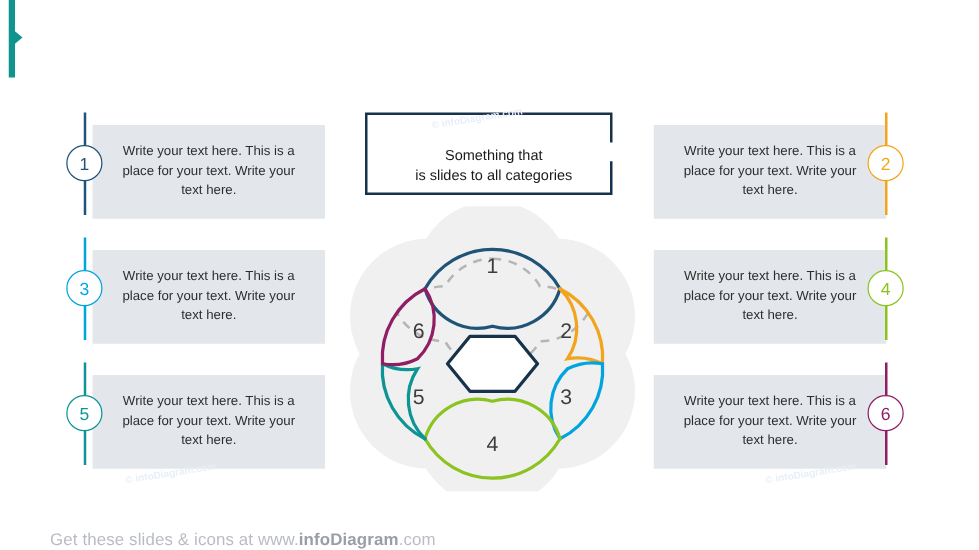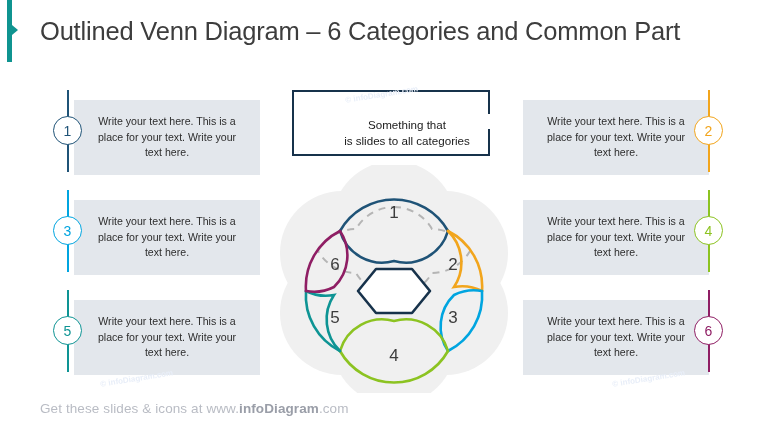--- a/index.html
+++ b/index.html
@@ -107,38 +107,38 @@
   .common-title {
     position: absolute;
     left: 0; top: 6px; width: 100%;
     text-align: center;
     font-size: 12.6px;
     font-weight: bold;
     color: #1a1a1a;
   }
   .common-sub {
     position: absolute;
-    left: 16px; top: 25px; width: 100%;
+    left: 4px; top: 25px; width: 100%;
     text-align: center;
     font-size: 11.6px;
     line-height: 16px;
     color: #1a1a1a;
   }
 
   
   .venn {
     position: absolute;
     left: 276px; top: 165px;
     width: 236px; height: 228px;
   }
 
   
   .footer {
     position: absolute;
-    left: 40px; top: 401px;
+    left: 40px; top: 424px;
     font-size: 13.5px;
     color: #b9bcc4;
     letter-spacing: 0.1px;
   }
   .footer b { color: #9a9ea8; font-weight: bold; }
 
   
   .wm {
     position: absolute;
     font-size: 8px;
@@ -153,21 +153,20 @@
   .wm3 { left: 345px; top: 90px; }
 </style>
 </head>
 <body>
 
 <div id="slide">
 
   <div class="accent-bar" style="background: rgb(15, 148, 144);"></div>
   <div class="accent-notch" style="border-left-color: rgb(15, 148, 144);"></div>
 
-  <div class="title">Outlined Venn Diagram – 6 Categories and Common Part</div>
 
   <div class="row left" style="left:0px; top:100px;">
     <div class="row-box">
       <div class="row-text">Write your text here. This is a place for your text. Write your text here.</div>
     </div>
     <div class="row-line" id="l1" style="background: rgb(31, 83, 119);"></div>
     <div class="row-circle" id="c1" style="border: 1.6px solid rgb(31, 83, 119); color: rgb(31, 83, 119);">
       <span>1</span>
     </div>
   </div>

